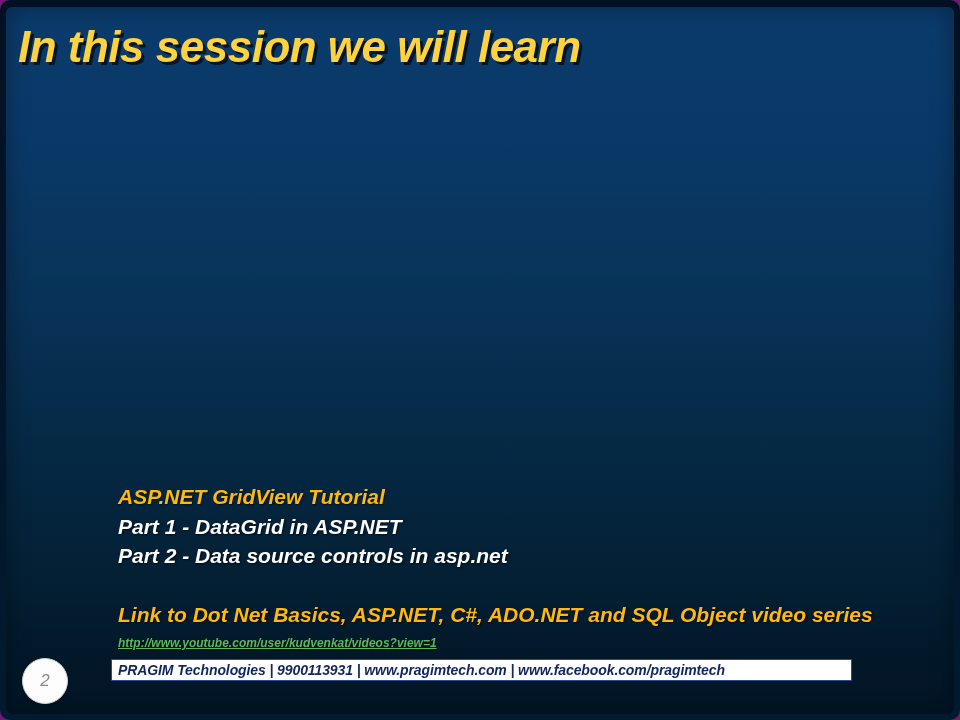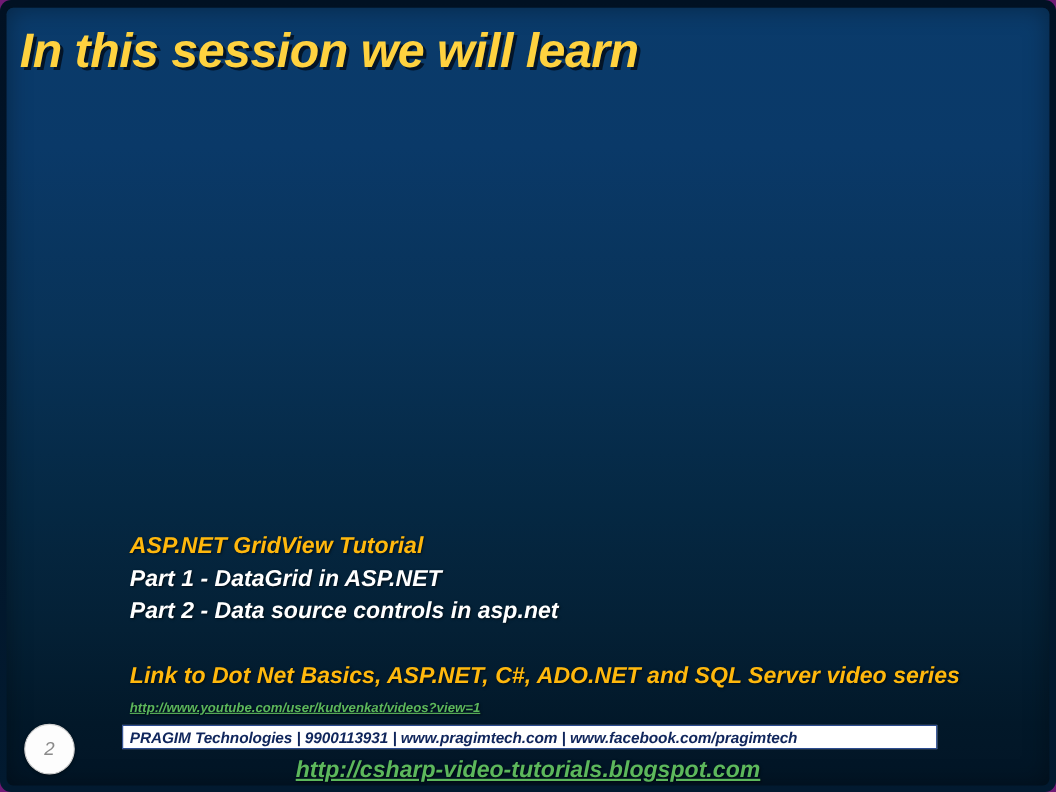--- a/index.html
+++ b/index.html
@@ -186,29 +186,26 @@
   <div id="slide-canvas"></div>
 
   <div id="title">In this session we will learn</div>
 
 
   <div id="promo">
     <div class="promo-line promo-gold">ASP.NET GridView Tutorial</div>
     <div class="promo-line promo-white">Part 1 - DataGrid in ASP.NET</div>
     <div class="promo-line promo-white">Part 2 - Data source controls in asp.net</div>
     <div class="promo-spacer"></div>
-    <div class="promo-line promo-gold">Link to Dot Net Basics, ASP.NET, C#, ADO.NET and SQL Server video series</div>
+    <div class="promo-line promo-gold">Link to Dot Net Basics, ASP.NET, C#, ADO.NET and SQL Object video series</div>
     <a id="link-youtube" href="#">http://www.youtube.com/user/kudvenkat/videos?view=1</a>
   </div>
 
   <div id="footer-strip">
     <span id="footer-strip-text">PRAGIM Technologies | 9900113931 | www.pragimtech.com | www.facebook.com/pragimtech</span>
   </div>
 
-  <div id="link-blogspot-wrap">
-    <a id="link-blogspot" href="#">http://csharp-video-tutorials.blogspot.com</a>
-  </div>
 
   <div id="slide-number">
     <span id="slide-number-text">2</span>
   </div>
 
 </div>
 
 </body></html>

